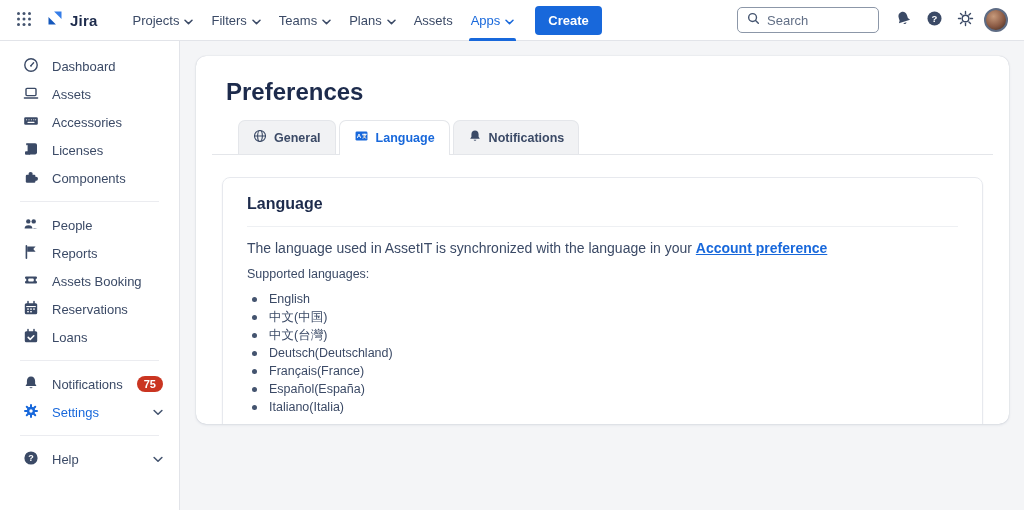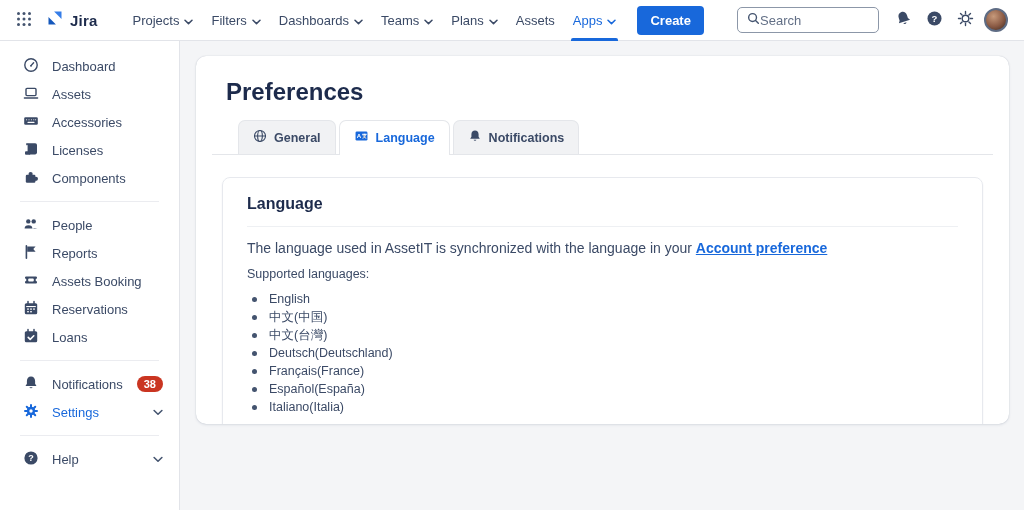--- a/index.html
+++ b/index.html
@@ -16,21 +16,21 @@
   .nav { display:flex; align-items:stretch; height:41px; }
   .nav-item { display:flex; align-items:center; gap:5px; padding:0 9px; font-size:13px;
               font-weight:500; color:#3B4A66; position:relative; cursor:pointer; white-space:nowrap; }
   .nav-item.active { color:#1868DB; }
   .nav-item.active::after { content:""; position:absolute; left:7px; right:7px; bottom:0;
               height:3px; background:#1868DB; border-radius:2px 2px 0 0; }
   .create-btn { background:#1868DB; color:#fff; border:none; border-radius:4px;
               font-family:inherit; font-size:13px; font-weight:600; padding:7px 13px;
               margin-left:12px; cursor:pointer; }
   .topbar-spacer { flex:1; }
-  .search-box { display:flex; align-items:center; width:142px; height:26px;
+  .search-box { display:flex; align-items:center; gap:7px; width:142px; height:26px;
               border:1px solid #8C97A8; border-radius:5px; padding:0 9px; background:#fff;
               margin-right:10px; color:#5A6A85; }
   .search-input { border:none; outline:none; width:100%; font-family:inherit;
               font-size:13px; color:#3B4A66; background:transparent; }
   .search-input::placeholder { color:#626F86; }
   .tb-icons { display:flex; align-items:center; gap:3px; }
   .avatar { width:24px; height:24px; border-radius:50%; border:2px solid #5E6C84;
               background:radial-gradient(circle at 38% 32%, #C79A7B, #8A5A44 55%, #402C22 95%);
               cursor:pointer; }
 
@@ -110,26 +110,20 @@
             <path d="M1 1.2l3.5 3.4L8 1.2" fill="none" stroke="currentColor" stroke-width="1.5" stroke-linecap="round" stroke-linejoin="round"></path>
           </svg></span>
     </div>
     <div class="nav-item">
       <span>Filters</span>
       <span><svg width="9" height="6" viewBox="0 0 9 6">
             <path d="M1 1.2l3.5 3.4L8 1.2" fill="none" stroke="currentColor" stroke-width="1.5" stroke-linecap="round" stroke-linejoin="round"></path>
           </svg></span>
     </div>
     <div class="nav-item">
-      <span>Dashboards</span>
-      <span><svg width="9" height="6" viewBox="0 0 9 6">
-            <path d="M1 1.2l3.5 3.4L8 1.2" fill="none" stroke="currentColor" stroke-width="1.5" stroke-linecap="round" stroke-linejoin="round"></path>
-          </svg></span>
-    </div>
-    <div class="nav-item">
       <span>Teams</span>
       <span><svg width="9" height="6" viewBox="0 0 9 6">
             <path d="M1 1.2l3.5 3.4L8 1.2" fill="none" stroke="currentColor" stroke-width="1.5" stroke-linecap="round" stroke-linejoin="round"></path>
           </svg></span>
     </div>
     <div class="nav-item">
       <span>Plans</span>
       <span><svg width="9" height="6" viewBox="0 0 9 6">
             <path d="M1 1.2l3.5 3.4L8 1.2" fill="none" stroke="currentColor" stroke-width="1.5" stroke-linecap="round" stroke-linejoin="round"></path>
           </svg></span>
@@ -309,21 +303,21 @@
     <div class="side-divider"></div>
 
     <div class="side-item">
       <span>
         <svg width="16" height="16" viewBox="0 0 16 16" fill="currentColor">
           <path d="M8 1.6c-2.5 0-4.1 1.9-4.1 4.4v2.8L2.5 11h11l-1.4-2.2V6C12.1 3.5 10.5 1.6 8 1.6z"></path>
           <path d="M6.4 12.2a1.7 1.7 0 0 0 3.2 0z"></path>
         </svg>
       </span>
       <span>Notifications</span>
-      <span class="badge">38</span>
+      <span class="badge">75</span>
     </div>
     <div class="side-item active">
       <span>
         <svg width="16" height="16" viewBox="0 0 16 16">
           <g fill="currentColor">
             <rect x="7" y="1" width="2" height="14" rx="1"></rect>
             <rect x="7" y="1" width="2" height="14" rx="1" transform="rotate(45 8 8)"></rect>
             <rect x="7" y="1" width="2" height="14" rx="1" transform="rotate(90 8 8)"></rect>
             <rect x="7" y="1" width="2" height="14" rx="1" transform="rotate(135 8 8)"></rect>
             <circle cx="8" cy="8" r="4.2"></circle>

